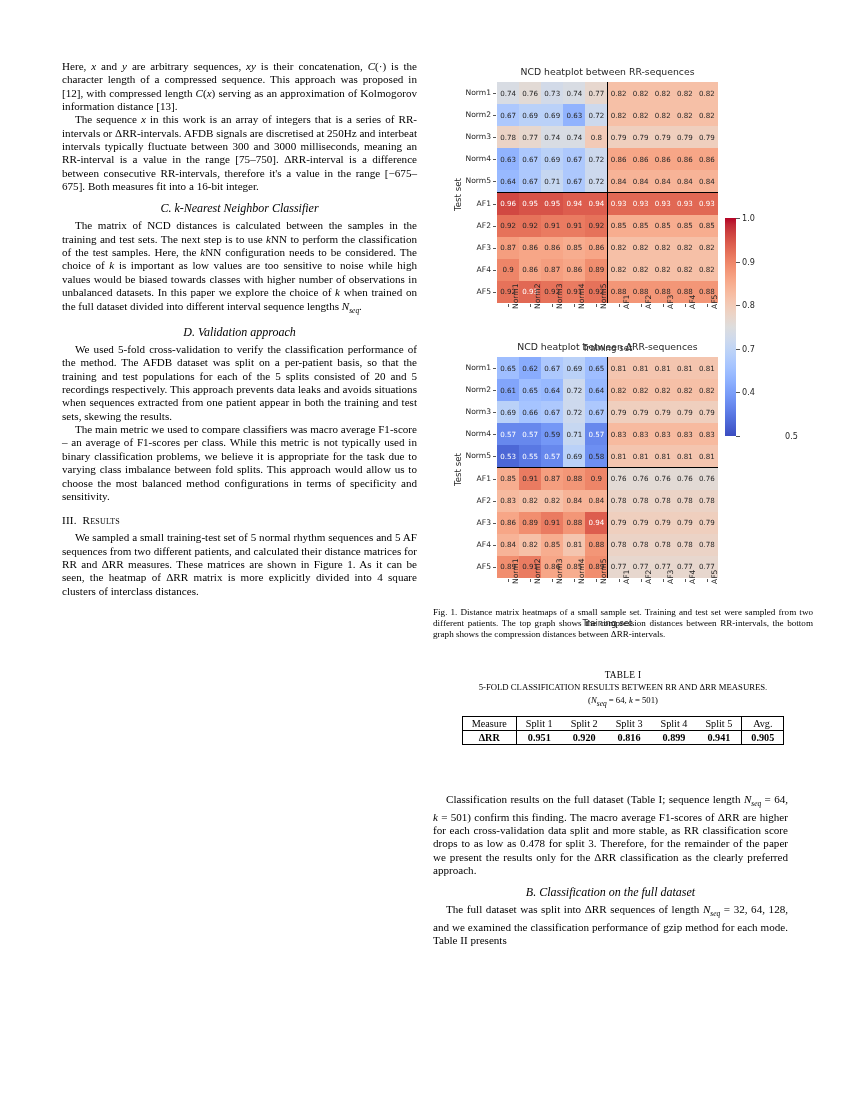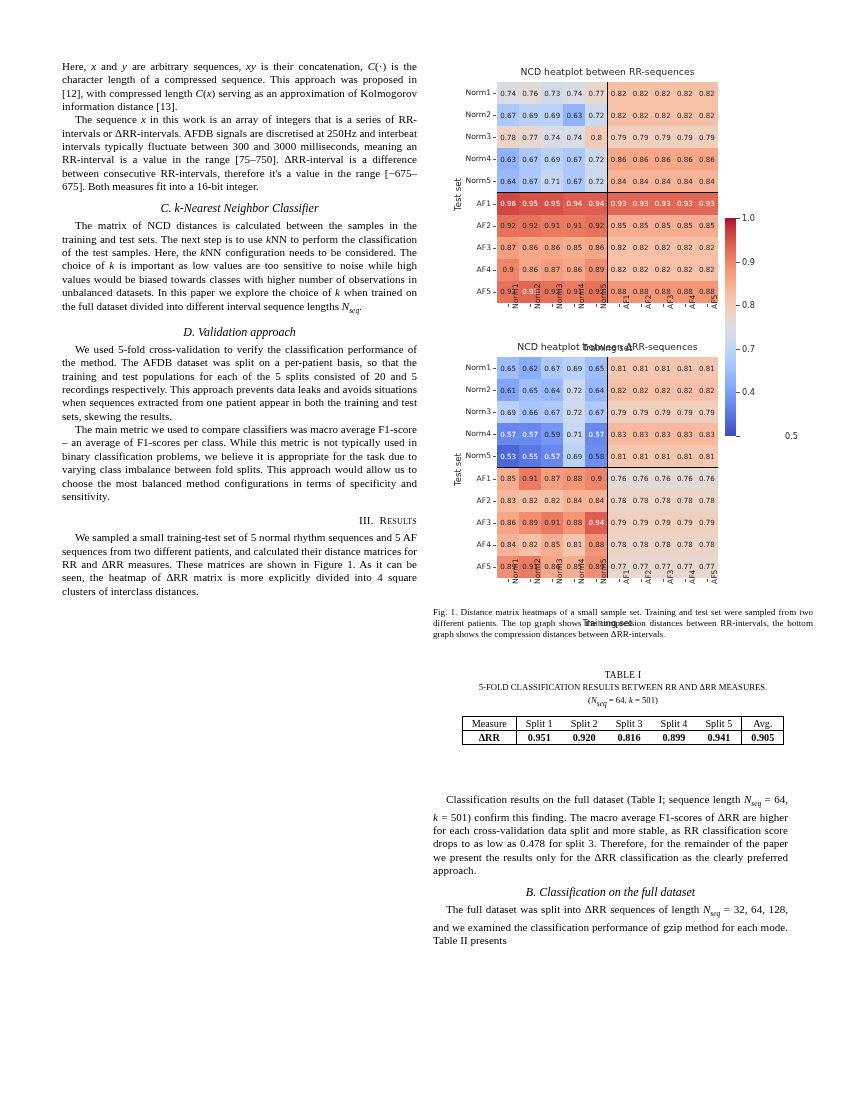--- a/index.html
+++ b/index.html
@@ -15,21 +15,21 @@
     margin:0 0 0 0;font-size:11.1px;line-height:13.35px;
     text-indent:13px;text-align:justify;
   }
   p.body.noindent{text-indent:0;}
   h3.sec{
     font-size:12px;font-style:italic;font-weight:normal;
     margin:8px 0 3px 0;text-indent:0;text-align:center;
   }
   h2.secmain{
     font-size:11.1px;font-weight:normal;margin:11px 0 5px 0;
-    text-align:right;letter-spacing:.2px;
+    text-align:left;letter-spacing:.2px;
   }
   .sc{font-variant:small-caps;}
   .mathit{font-family:"Liberation Serif",serif;font-style:italic;}
   sub{font-size:7.4px;font-style:italic;}
   .figcap{
     font-size:9.1px;line-height:11.1px;text-align:justify;margin:0;
   }
   
   #figure{position:absolute;left:433px;top:60px;width:380px;height:540px;}
   .hm-title{

